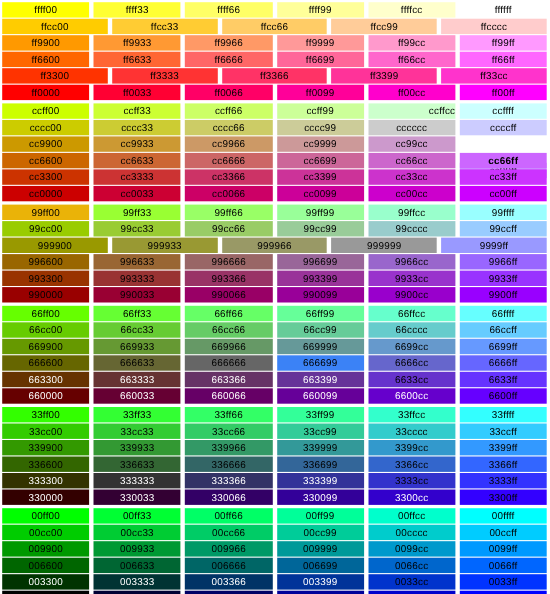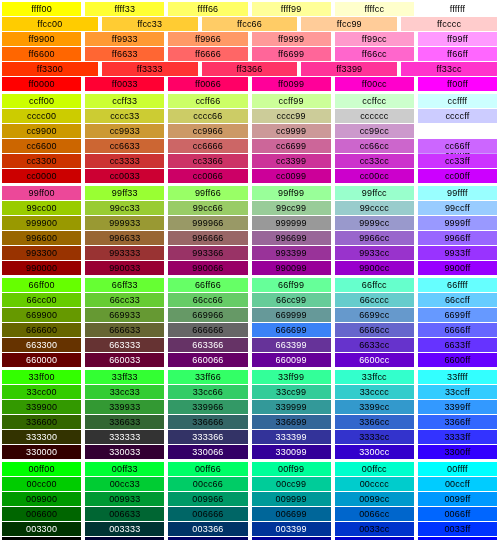--- a/index.html
+++ b/index.html
@@ -188,21 +188,21 @@
         </div>
         <div class="color-cell" style="background-color: rgb(204, 255, 51); color: rgb(0, 0, 0);">
           <span class="cell-label">ccff33</span>
         </div>
         <div class="color-cell" style="background-color: rgb(204, 255, 102); color: rgb(0, 0, 0);">
           <span class="cell-label">ccff66</span>
         </div>
         <div class="color-cell" style="background-color: rgb(204, 255, 153); color: rgb(0, 0, 0);">
           <span class="cell-label">ccff99</span>
         </div>
-        <div class="color-cell" style="background-color: rgb(204, 255, 204); color: rgb(0, 0, 0);">
+        <div class="color-cell" style="background-color: rgb(204, 255, 204); color: rgb(0, 0, 0); text-align: right;">
           <span class="cell-label">ccffcc</span>
         </div>
         <div class="color-cell" style="background-color: rgb(204, 255, 255); color: rgb(0, 0, 0);">
           <span class="cell-label">ccffff</span>
         </div>
       </div>
       <div class="color-row">
         <div class="color-cell" style="background-color: rgb(204, 204, 0); color: rgb(0, 0, 0);">
           <span class="cell-label">cccc00</span>
         </div>
@@ -251,21 +251,21 @@
         </div>
         <div class="color-cell" style="background-color: rgb(204, 102, 102); color: rgb(0, 0, 0);">
           <span class="cell-label">cc6666</span>
         </div>
         <div class="color-cell" style="background-color: rgb(204, 102, 153); color: rgb(0, 0, 0);">
           <span class="cell-label">cc6699</span>
         </div>
         <div class="color-cell" style="background-color: rgb(204, 102, 204); color: rgb(0, 0, 0);">
           <span class="cell-label">cc66cc</span>
         </div>
-        <div class="color-cell" style="background-color: rgb(204, 102, 255); color: rgb(0, 0, 0);">
+        <div class="color-cell" style="background-color: rgb(204, 102, 255); color: rgb(0, 0, 0); font-weight: bold;">
           <span class="cell-label">cc66ff</span>
         </div>
       </div>
       <div class="color-row">
         <div class="color-cell" style="background-color: rgb(204, 51, 0); color: rgb(0, 0, 0);">
           <span class="cell-label">cc3300</span>
         </div>
         <div class="color-cell" style="background-color: rgb(204, 51, 51); color: rgb(0, 0, 0);">
           <span class="cell-label">cc3333</span>
         </div>
@@ -298,21 +298,21 @@
         <div class="color-cell" style="background-color: rgb(204, 0, 204); color: rgb(0, 0, 0);">
           <span class="cell-label">cc00cc</span>
         </div>
         <div class="color-cell" style="background-color: rgb(204, 0, 255); color: rgb(0, 0, 0);">
           <span class="cell-label">cc00ff</span>
         </div>
       </div>
     </div>
     <div class="color-group">
       <div class="color-row">
-        <div class="color-cell" style="background-color: #ec4899; color: rgb(0, 0, 0);">
+        <div class="color-cell" style="background-color: #eab308; color: rgb(0, 0, 0);">
           <span class="cell-label">99ff00</span>
         </div>
         <div class="color-cell" style="background-color: rgb(153, 255, 51); color: rgb(0, 0, 0);">
           <span class="cell-label">99ff33</span>
         </div>
         <div class="color-cell" style="background-color: rgb(153, 255, 102); color: rgb(0, 0, 0);">
           <span class="cell-label">99ff66</span>
         </div>
         <div class="color-cell" style="background-color: rgb(153, 255, 153); color: rgb(0, 0, 0);">
           <span class="cell-label">99ff99</span>
@@ -349,23 +349,20 @@
           <span class="cell-label">999900</span>
         </div>
         <div class="color-cell" style="background-color: rgb(153, 153, 51); color: rgb(0, 0, 0);">
           <span class="cell-label">999933</span>
         </div>
         <div class="color-cell" style="background-color: rgb(153, 153, 102); color: rgb(0, 0, 0);">
           <span class="cell-label">999966</span>
         </div>
         <div class="color-cell" style="background-color: rgb(153, 153, 153); color: rgb(0, 0, 0);">
           <span class="cell-label">999999</span>
-        </div>
-        <div class="color-cell" style="background-color: rgb(153, 153, 204); color: rgb(0, 0, 0);">
-          <span class="cell-label">9999cc</span>
         </div>
         <div class="color-cell" style="background-color: rgb(153, 153, 255); color: rgb(0, 0, 0);">
           <span class="cell-label">9999ff</span>
         </div>
       </div>
       <div class="color-row">
         <div class="color-cell" style="background-color: rgb(153, 102, 0); color: rgb(0, 0, 0);">
           <span class="cell-label">996600</span>
         </div>
         <div class="color-cell" style="background-color: rgb(153, 102, 51); color: rgb(0, 0, 0);">

